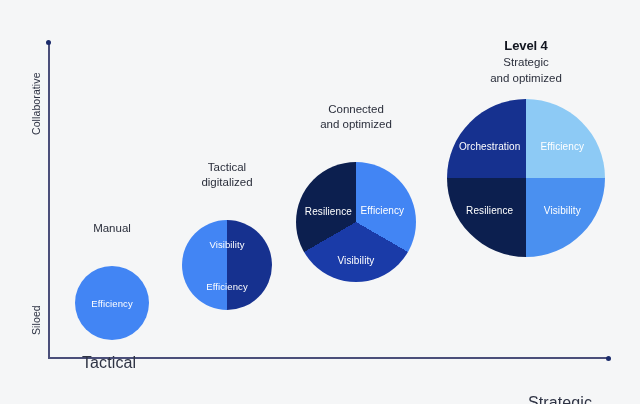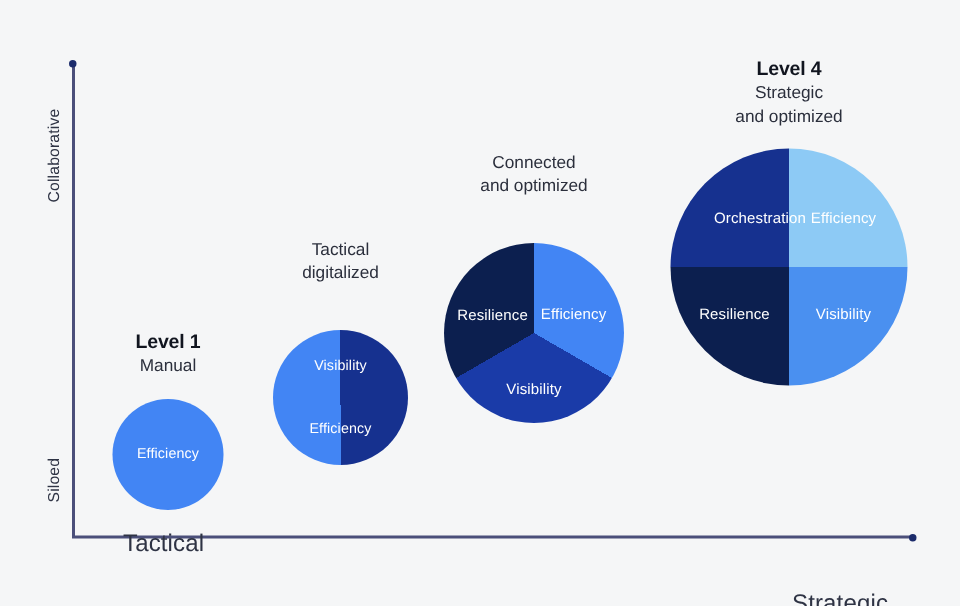--- a/index.html
+++ b/index.html
@@ -123,21 +123,20 @@
   <div class="axis-dot right"></div>
 
   <div class="axis-label-y collaborative">Collaborative</div>
   <div class="axis-label-y siloed">Siloed</div>
   <div class="axis-label-x tactical">Tactical</div>
   <div class="axis-label-x strategic">Strategic</div>
 
   <div id="levels-root">
       <div class="level">
         <div class="level-caption" style="left: 112px; top: 219.5px;">
-          <div class="level-title">Level 1</div>
           <div class="level-sub">Manual</div>
         </div>
         <div class="pie" style="width: 74px; height: 74px; left: 112px; top: 303px; background: rgb(66, 133, 244);">
           <span class="slice-label" style="left: 50%; top: 50%;">Efficiency</span>
         </div>
       </div>
       <div class="level">
         <div class="level-caption" style="left: 227px; top: 159px;">
           <div class="level-sub">Tactical</div>
           <div class="level-sub">digitalized</div>
@@ -158,21 +157,21 @@
           <span class="slice-label lg" style="left: 27%; top: 41%;">Resilience</span>
         </div>
       </div>
       <div class="level">
         <div class="level-caption" style="left: 526px; top: 38px;">
           <div class="level-title">Level 4</div>
           <div class="level-sub">Strategic</div>
           <div class="level-sub">and optimized</div>
         </div>
         <div class="pie" style="width: 158px; height: 158px; left: 526px; top: 178px; background: conic-gradient(rgb(141, 202, 245) 0deg, rgb(141, 202, 245) 90deg, rgb(74, 144, 240) 90deg, rgb(74, 144, 240) 180deg, rgb(12, 31, 79) 180deg, rgb(12, 31, 79) 270deg, rgb(22, 49, 143) 270deg, rgb(22, 49, 143) 360deg);">
-          <span class="slice-label lg" style="left: 27%; top: 30%; margin-left: 17px;">Orchestration</span>
+          <span class="slice-label lg" style="left: 27%; top: 30%;">Orchestration</span>
           <span class="slice-label lg" style="left: 73%; top: 30%;">Efficiency</span>
           <span class="slice-label lg" style="left: 27%; top: 70%;">Resilience</span>
           <span class="slice-label lg" style="left: 73%; top: 70%;">Visibility</span>
         </div>
       </div>
     </div>
 
 </div>
 
 </body></html>

